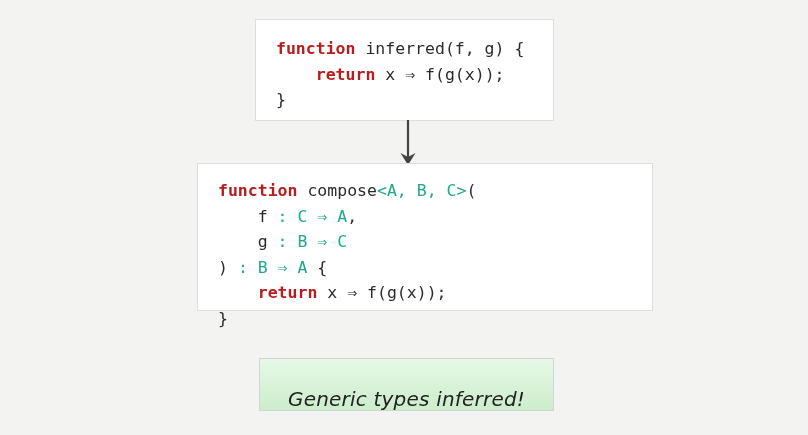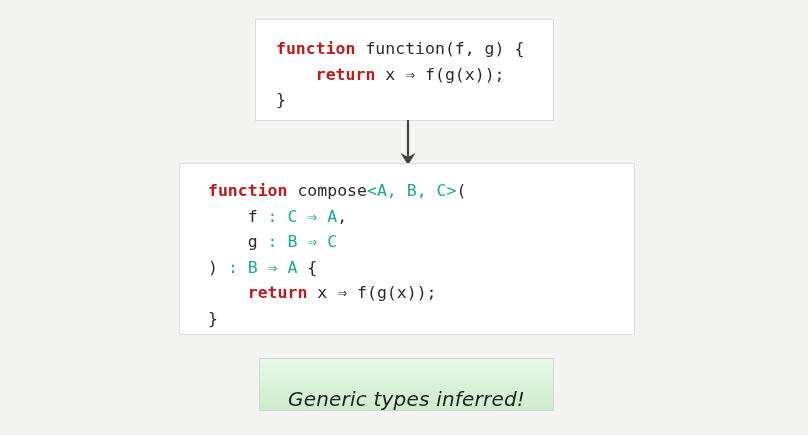--- a/index.html
+++ b/index.html
@@ -35,25 +35,25 @@
 
   #box-before {
     left: 255px;
     top: 19px;
     width: 299px;
     height: 102px;
     padding: 16px 0 0 20px;
   }
 
   #box-after {
-    left: 179px;
+    left: 197px;
     top: 163px;
     width: 456px;
-    height: 172px;
-    padding: 14px 0 0 28px;
+    height: 148px;
+    padding: 14px 0 0 20px;
   }
 
   .code-line {
     display: block;
     height: 25.5px;
   }
 
   .kw {
     font-weight: bold;
     color: #b91c1c;
@@ -96,21 +96,21 @@
     color: #222222;
     letter-spacing: 0.2px;
     margin-top: 28px;
   }
 </style>
 </head>
 <body>
 
 <div class="stage">
 
-  <div class="code-box" id="box-before"><span class="code-line"><span class="kw">function</span><span class="plain"> function(f, g) {</span></span><span class="code-line"><span class="plain">    </span><span class="kw">return</span><span class="plain"> x ⇒ f(g(x));</span></span><span class="code-line"><span class="plain">}</span></span></div>
+  <div class="code-box" id="box-before"><span class="code-line"><span class="kw">function</span><span class="plain"> inferred(f, g) {</span></span><span class="code-line"><span class="plain">    </span><span class="kw">return</span><span class="plain"> x ⇒ f(g(x));</span></span><span class="code-line"><span class="plain">}</span></span></div>
 
   <div id="arrow">
     <svg width="24" height="46" viewBox="0 0 24 46" xmlns="http://www.w3.org/2000/svg">
       <line x1="12" y1="0" x2="12" y2="37" stroke="#444444" stroke-width="2.2"></line>
       <path d="M12 45 L4.5 33 L12 37 L19.5 33 Z" fill="#444444"></path>
     </svg>
   </div>
 
   <div class="code-box" id="box-after"><span class="code-line"><span class="kw">function</span><span class="plain"> compose</span><span class="type">&lt;A, B, C&gt;</span><span class="plain">(</span></span><span class="code-line"><span class="plain">    f </span><span class="type">: C ⇒ A</span><span class="plain">,</span></span><span class="code-line"><span class="plain">    g </span><span class="type">: B ⇒ C</span></span><span class="code-line"><span class="plain">) </span><span class="type">: B ⇒ A</span><span class="plain"> {</span></span><span class="code-line"><span class="plain">    </span><span class="kw">return</span><span class="plain"> x ⇒ f(g(x));</span></span><span class="code-line"><span class="plain">}</span></span></div>
 

